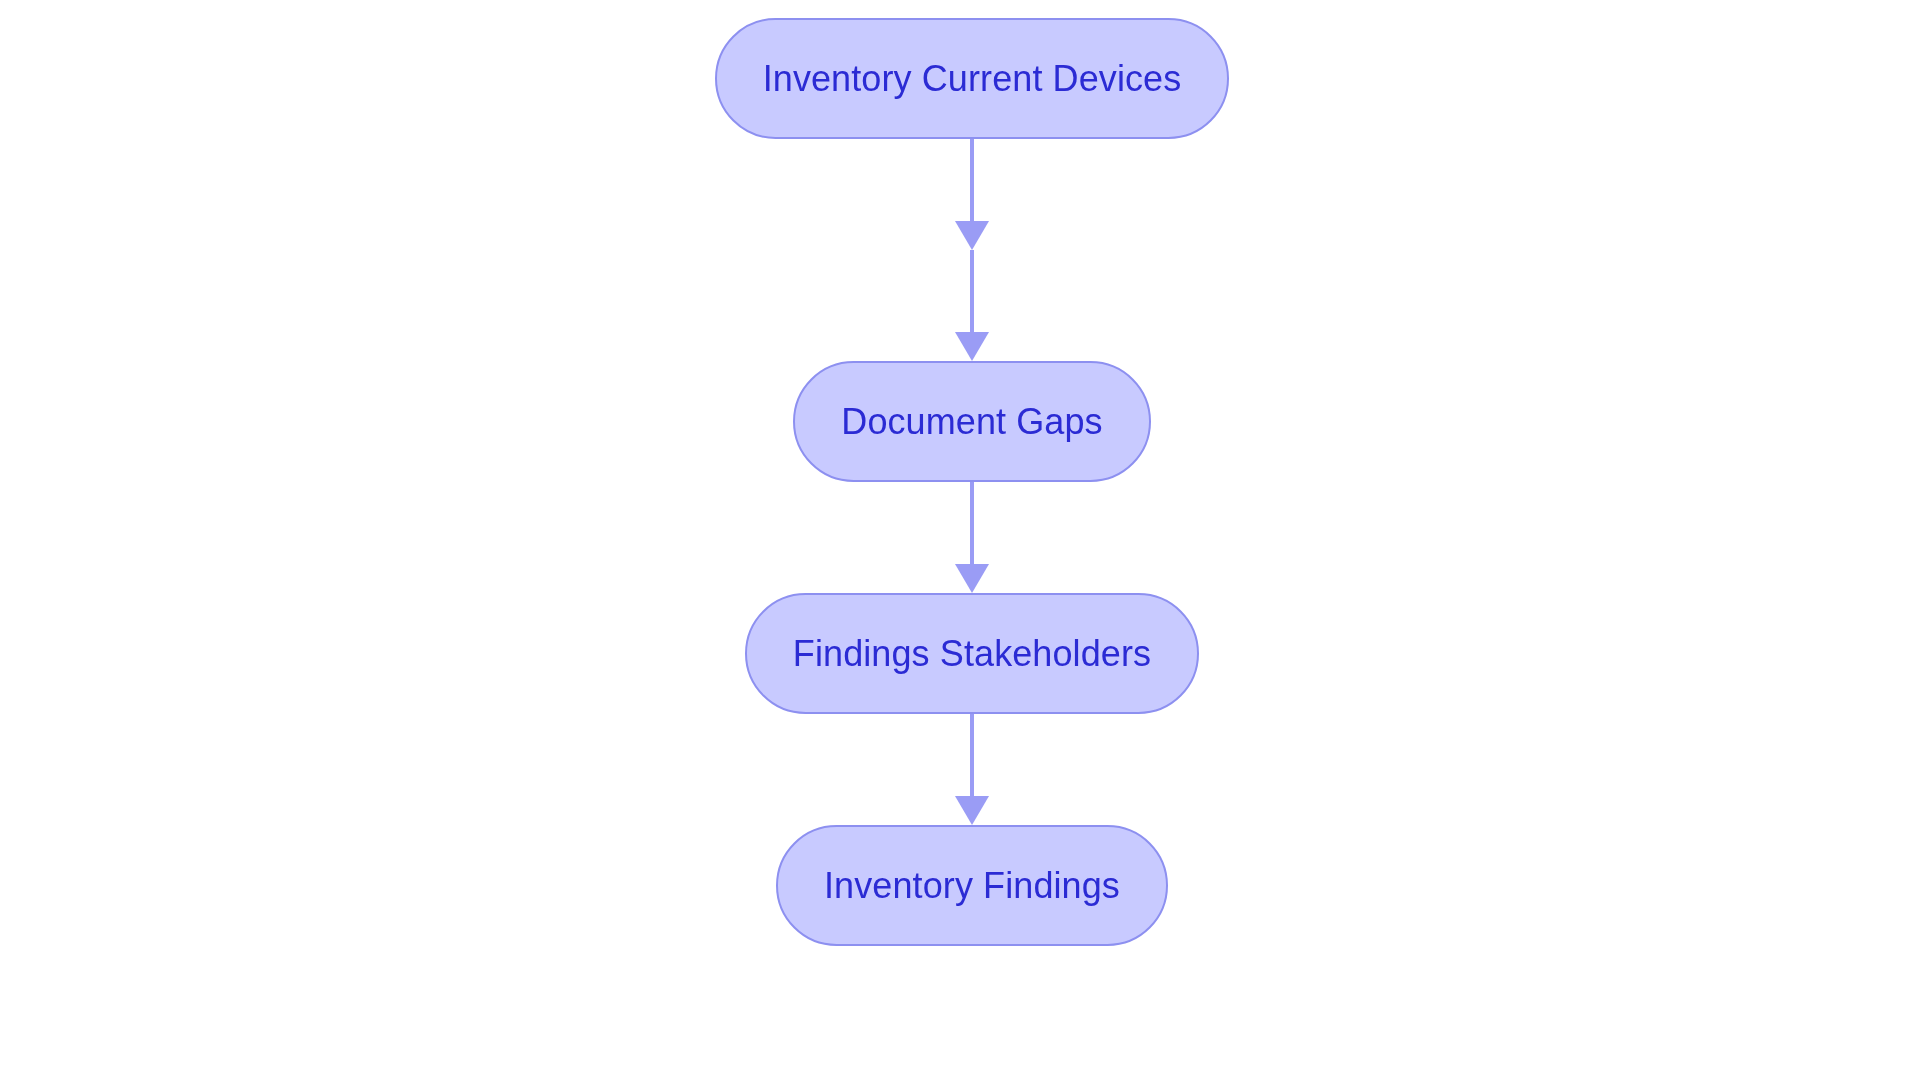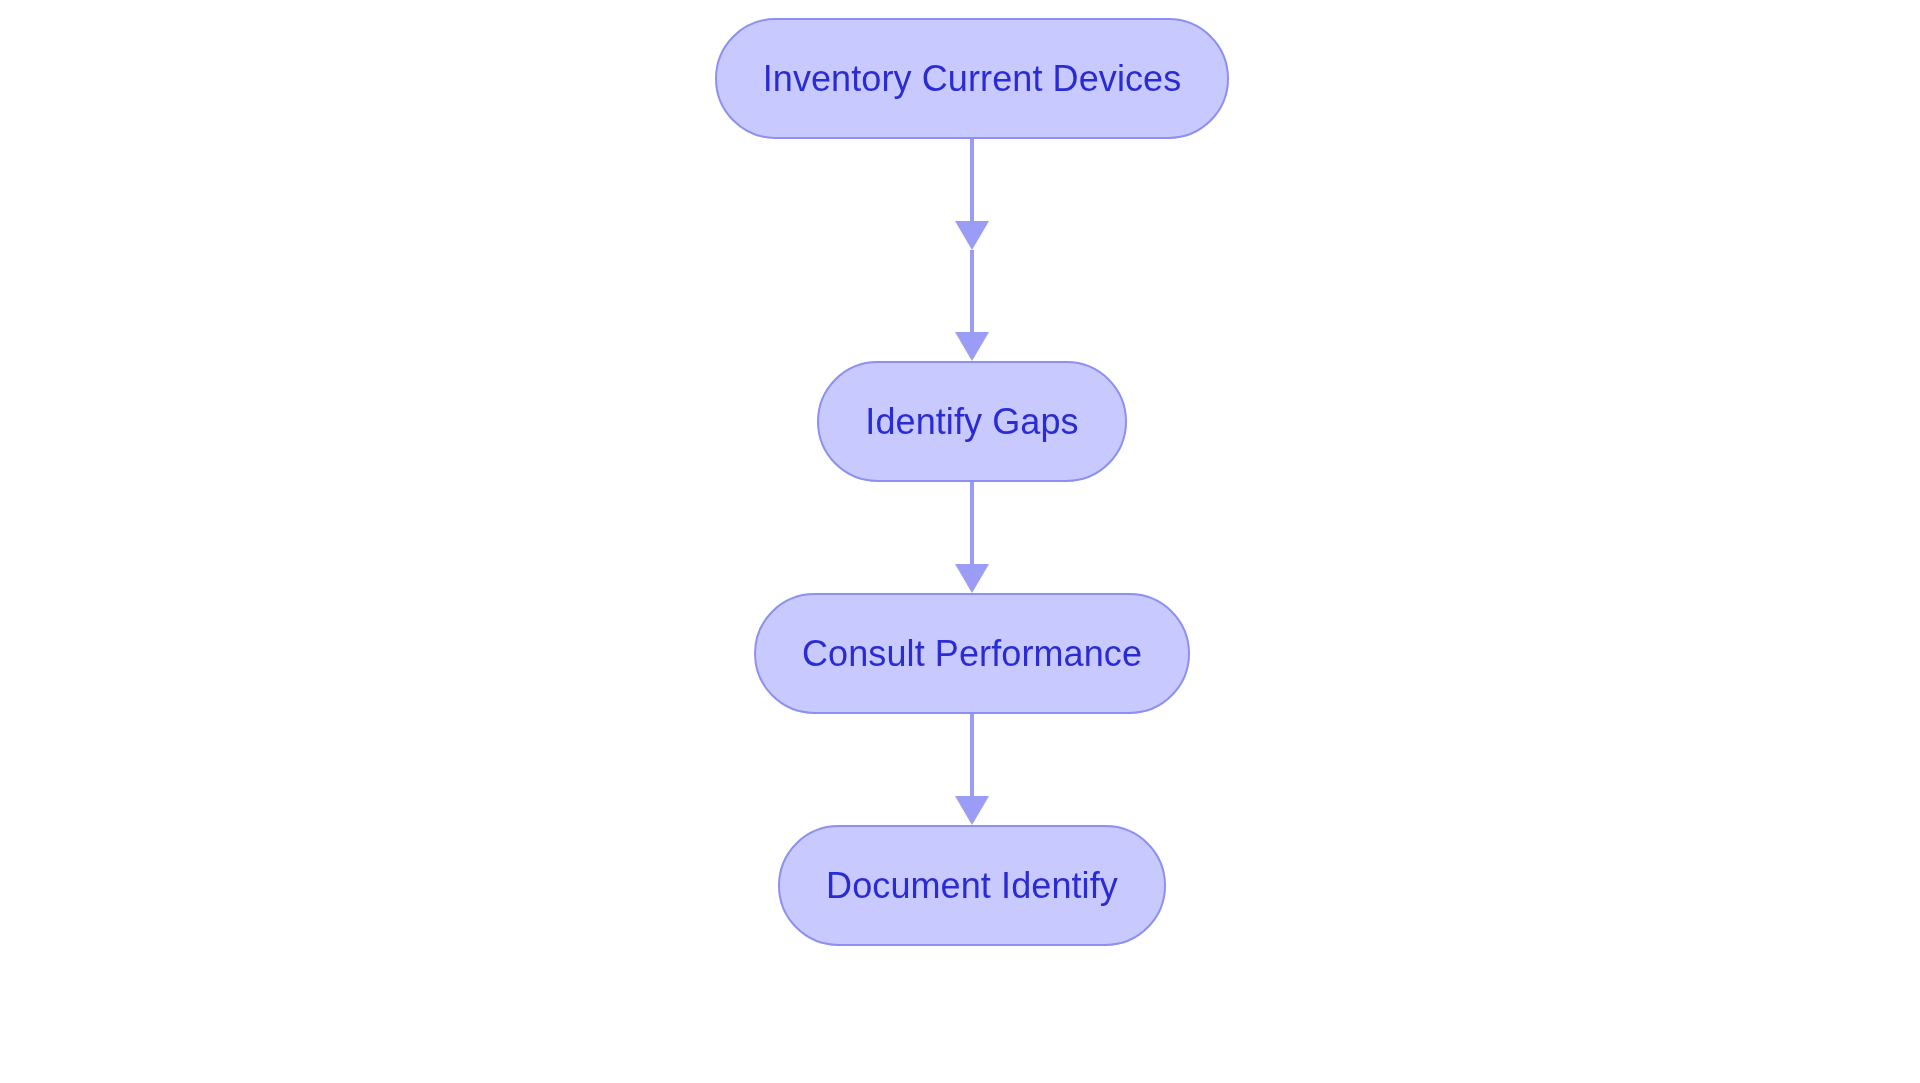--- a/index.html
+++ b/index.html
@@ -102,35 +102,35 @@
       <div class="conn-head"></div>
     </div>
 
 
     <div class="connector">
       <div class="conn-line"></div>
       <div class="conn-head"></div>
     </div>
 
     <div class="node">
-      <span class="node-label">Identify Gaps</span>
+      <span class="node-label">Document Gaps</span>
     </div>
 
     <div class="connector">
       <div class="conn-line"></div>
       <div class="conn-head"></div>
     </div>
 
     <div class="node">
-      <span class="node-label">Consult Performance</span>
+      <span class="node-label">Findings Stakeholders</span>
     </div>
 
     <div class="connector">
       <div class="conn-line"></div>
       <div class="conn-head"></div>
     </div>
 
     <div class="node">
-      <span class="node-label">Document Identify</span>
+      <span class="node-label">Inventory Findings</span>
     </div>
 
   </div>
 </div>
 
 </body></html>

